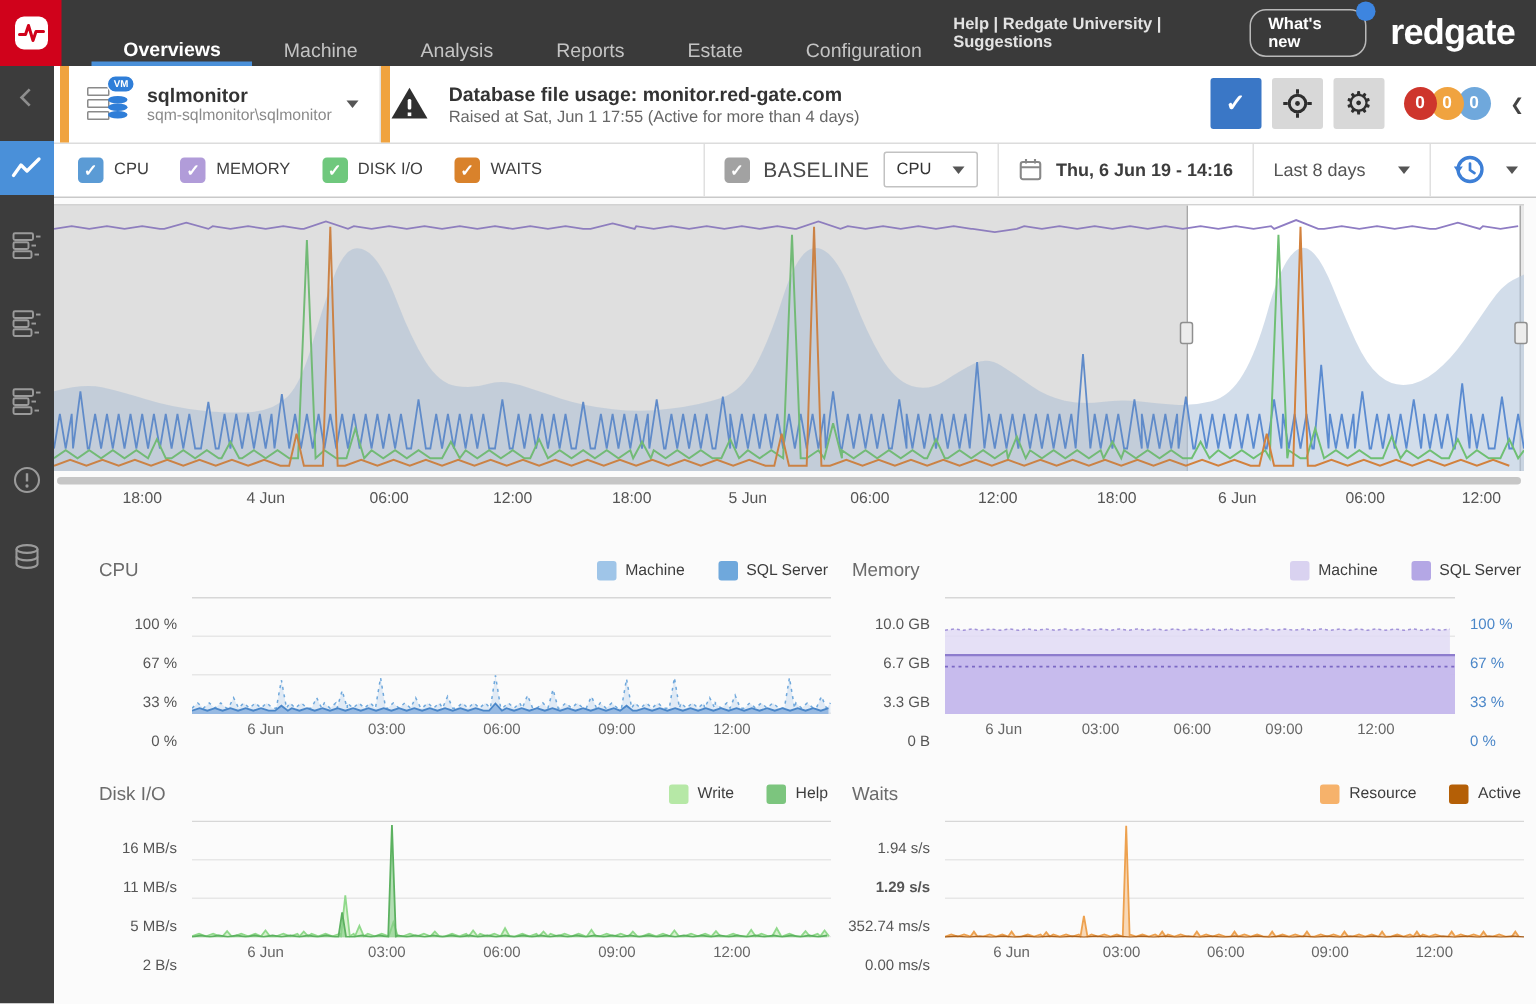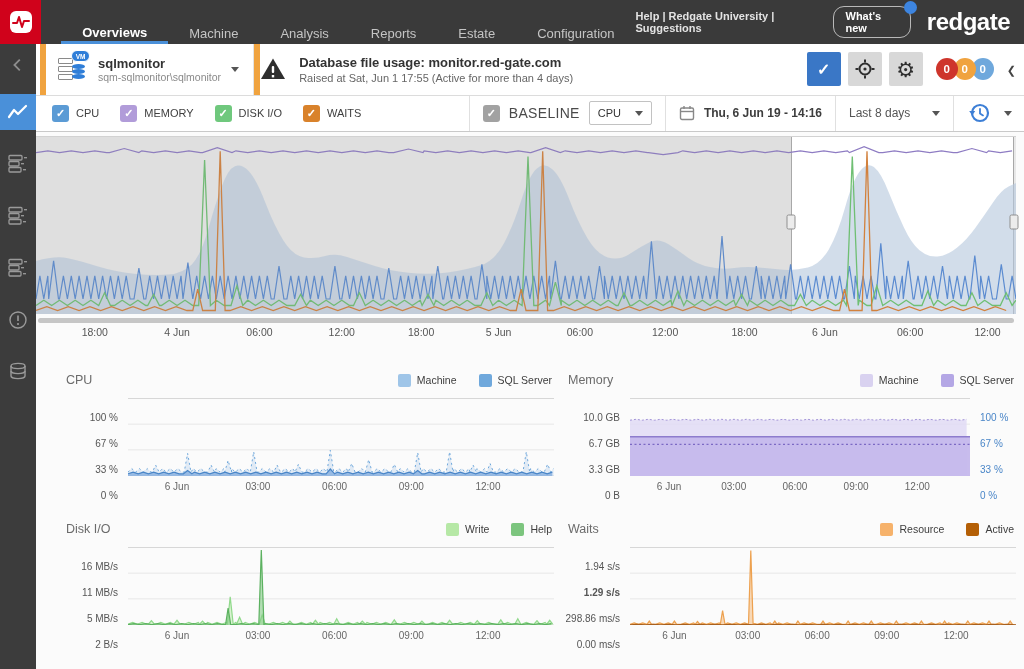--- a/index.html
+++ b/index.html
@@ -480,21 +480,21 @@
                 <span class="legend-item">
                     <i class="swatch" style="background: rgb(180, 95, 6);"></i>
                     <span>Active</span>
                   </span>
               </div>
             </div>
             <div class="chart-body">
               <div class="y-axis">
                   <span style="top: 0%;">1.94 s/s</span>
                   <span style="top: 33.3333%; font-weight: bold;">1.29 s/s</span>
-                  <span style="top: 66.6667%;">298.86 ms/s</span>
+                  <span style="top: 66.6667%;">352.74 ms/s</span>
                   <span style="top: 100%;">0.00 ms/s</span>
                 </div>
               <div class="plot-wrap">
                 <div class="plot">
                     <svg viewBox="0 0 386 78" preserveAspectRatio="none" class="chart-svg">
                       <line x1="0" y1="0.5" x2="386" y2="0.5" stroke="#d7d7d7" stroke-width="1"></line>
                       <line x1="0" y1="26.166666666666664" x2="386" y2="26.166666666666664" stroke="#e7e7e7" stroke-width="1"></line>
                       <line x1="0" y1="51.83333333333333" x2="386" y2="51.83333333333333" stroke="#e7e7e7" stroke-width="1"></line>
                       <line x1="0" y1="77.5" x2="386" y2="77.5" stroke="#e7e7e7" stroke-width="1"></line>
                       <path d="M0.0,77.4 L4.2,76.0 L8.5,77.4 L12.7,76.0 L17.0,77.4 L17.0,77.4 L19.3,74.1 L21.6,77.4 L25.5,77.4 L29.7,76.0 L34.0,77.4 L38.2,76.0 L42.1,77.4 L44.4,74.1 L46.7,77.4 L51.0,77.4 L55.2,76.0 L59.4,77.4 L63.7,76.0 L65.2,77.4 L67.5,74.5 L69.9,77.4 L72.2,76.0 L76.4,77.4 L80.7,76.0 L84.9,77.4 L89.2,76.0 L90.3,77.4 L92.6,63.6 L95.0,77.4 L97.7,76.0 L101.9,77.4 L106.2,76.0 L110.4,77.4 L114.6,76.0 L118.5,77.4 L120.8,3.5 L123.1,77.4 L123.1,76.0 L127.4,77.4 L131.6,76.0 L135.9,77.4 L140.1,76.0 L142.4,77.4 L144.8,74.1 L147.1,77.4 L148.6,76.0 L152.9,77.4 L157.1,76.0 L161.3,77.4 L165.6,77.4 L167.9,74.1 L170.2,77.4 L174.1,76.0 L178.3,77.4 L182.6,76.0 L186.8,77.4 L190.7,77.4 L193.0,74.1 L195.3,77.4 L195.3,77.4 L199.6,76.0 L203.8,77.4 L208.1,76.0 L212.3,77.4 L215.8,77.4 L218.1,74.1 L220.4,77.4 L220.8,77.4 L225.0,76.0 L229.3,77.4 L233.5,76.0 L237.8,77.4 L238.9,77.4 L241.3,74.1 L243.6,77.4 L246.3,77.4 L250.5,76.0 L254.8,77.4 L259.0,76.0 L263.3,77.4 L264.0,77.4 L266.3,74.1 L268.7,77.4 L271.7,77.4 L276.0,76.0 L280.2,77.4 L284.5,76.0 L288.7,77.4 L289.1,77.4 L291.4,74.1 L293.7,77.4 L297.2,77.4 L301.5,76.0 L305.7,77.4 L310.0,76.0 L312.3,77.4 L314.6,74.1 L316.9,77.4 L318.5,76.0 L322.7,77.4 L326.9,76.0 L331.2,77.4 L335.4,77.4 L337.8,74.1 L340.1,77.4 L343.9,76.0 L348.2,77.4 L352.4,76.0 L356.7,77.4 L359.0,74.1 L361.3,77.4 L365.2,77.4 L369.4,76.0 L373.6,77.4 L377.9,77.4 L380.2,74.1 L382.5,77.4 L382.5,78 L0.0,78 Z" fill="#f6bc7e" fill-opacity="0.55" stroke="none"></path>

